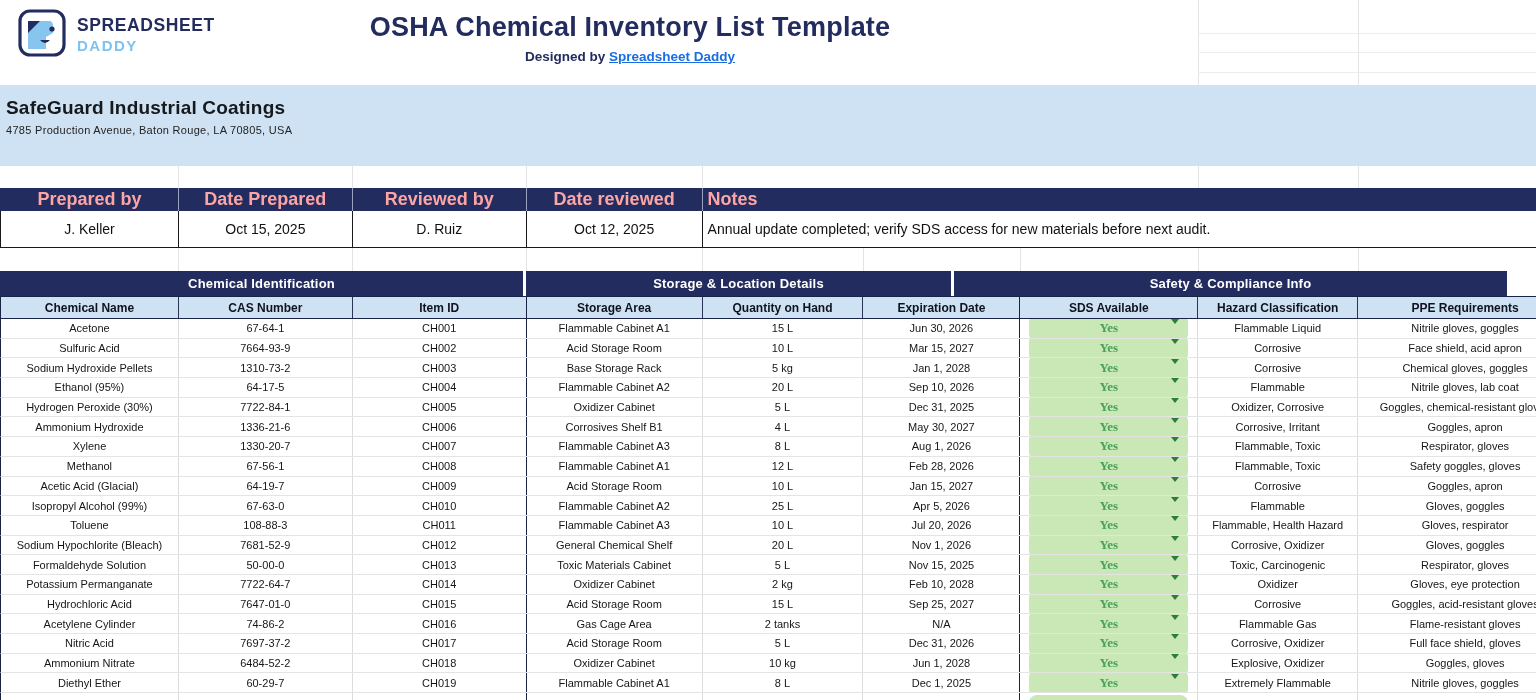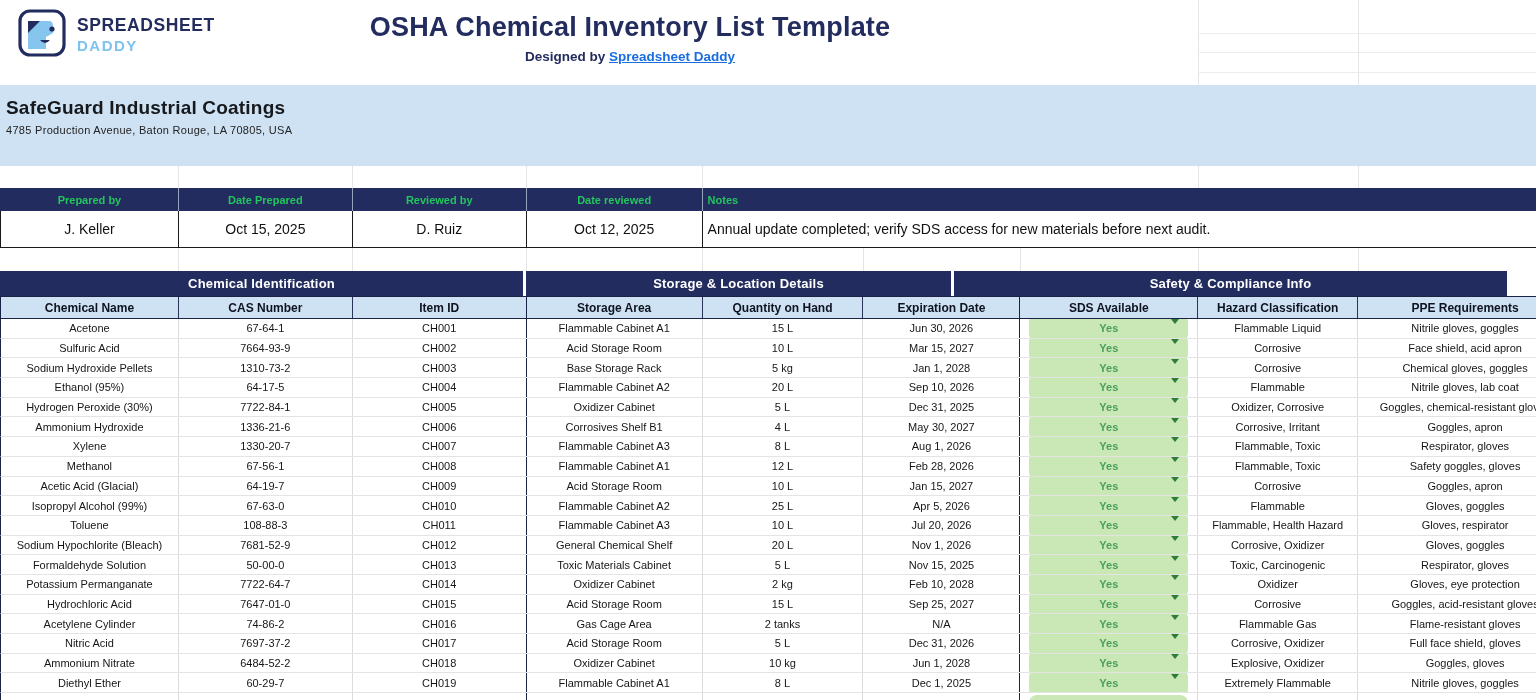--- a/index.html
+++ b/index.html
@@ -22,21 +22,21 @@
 
   
   .company { position:absolute; left:0; top:85px; width:1536px; height:81px;
     background:var(--band,#cfe2f3); padding:12px 0 0 6px; }
   .company-name { font-size:19px; font-weight:800; color:#15181c; letter-spacing:.2px; }
   .company-addr { font-size:11px; color:#232323; margin-top:5px; letter-spacing:.3px; }
 
   
   .review { position:absolute; left:0; top:188px; width:1536px; }
   .review-head { display:flex; height:23px; background:var(--navy,#232c5e); border-left:1px solid var(--navy,#232c5e); }
-  .review-head .rh { color:#22c55e; font-weight:700; font-size:11px; display:flex; align-items:center;
+  .review-head .rh { color:#fca5a5; font-weight:700; font-size:18px; display:flex; align-items:center;
     justify-content:center; border-right:1px solid #9aa2c0; }
   .review-head .rh:last-child { border-right:none; justify-content:flex-start; padding-left:5px; }
   .review-body { display:flex; height:37px; border-bottom:1px solid #1a1a1a; border-left:1px solid #1a1a1a; background:#fff; }
   .review-body .rv { font-size:14px; color:#111; display:flex; align-items:center; justify-content:center;
     border-right:1px solid #1a1a1a; }
   .review-body .rv:last-child { border-right:none; justify-content:flex-start; padding-left:5px; }
 
   .w1{width:178px}.w2{width:174px}.w3{width:174px}.w4{width:176px}.w5{width:834px}
 
   
@@ -54,22 +54,22 @@
 
   .data-row { display:flex; height:19.7px; border-bottom:1px solid #e4e4e4; border-left:1px solid #1b2344; background:#fff; }
   .cell { font-size:11px; color:#161616; display:flex; align-items:center; justify-content:center;
     border-right:1px solid #dcdcdc; white-space:nowrap; overflow:hidden; }
   .cell.dark-r, .colhead-cell.dark-r { border-right:1px solid #1b2344; }
 
   .c1{width:178px}.c2{width:174px}.c3{width:174px}.c4{width:176px}.c5{width:161px}
   .c6{width:157px}.c7{width:178px}.c8{width:160px}.c9{width:215px}
 
   .pill { position:relative; width:calc(100% - 18px); height:28px; border-radius:8px;
-    background:var(--pill-bg,#c9e8b6); color:var(--pill-text,#4aa05a); font-weight:700; font-size:11px;
-    display:flex; align-items:center; justify-content:center; cursor:pointer; }
+    background:var(--pill-bg,#c9e8b6); color:var(--pill-text,#4aa05a); font-weight:700; font-size:13px;
+    display:flex; align-items:center; justify-content:center; cursor:pointer;font-family:Liberation Serif, serif; }
   .pill::after { content:""; position:absolute; right:9px; top:5px;
     border-left:4px solid transparent; border-right:4px solid transparent;
     border-top:5px solid var(--pill-arrow,#2e7d36); }
   .data-row.partial { height:7px; overflow:hidden; border-bottom:none; }
   .data-row.partial .cell { align-items:flex-start; padding-top:2px; }
 </style>
 </head>
 <body>
 
 <div class="topbar">

